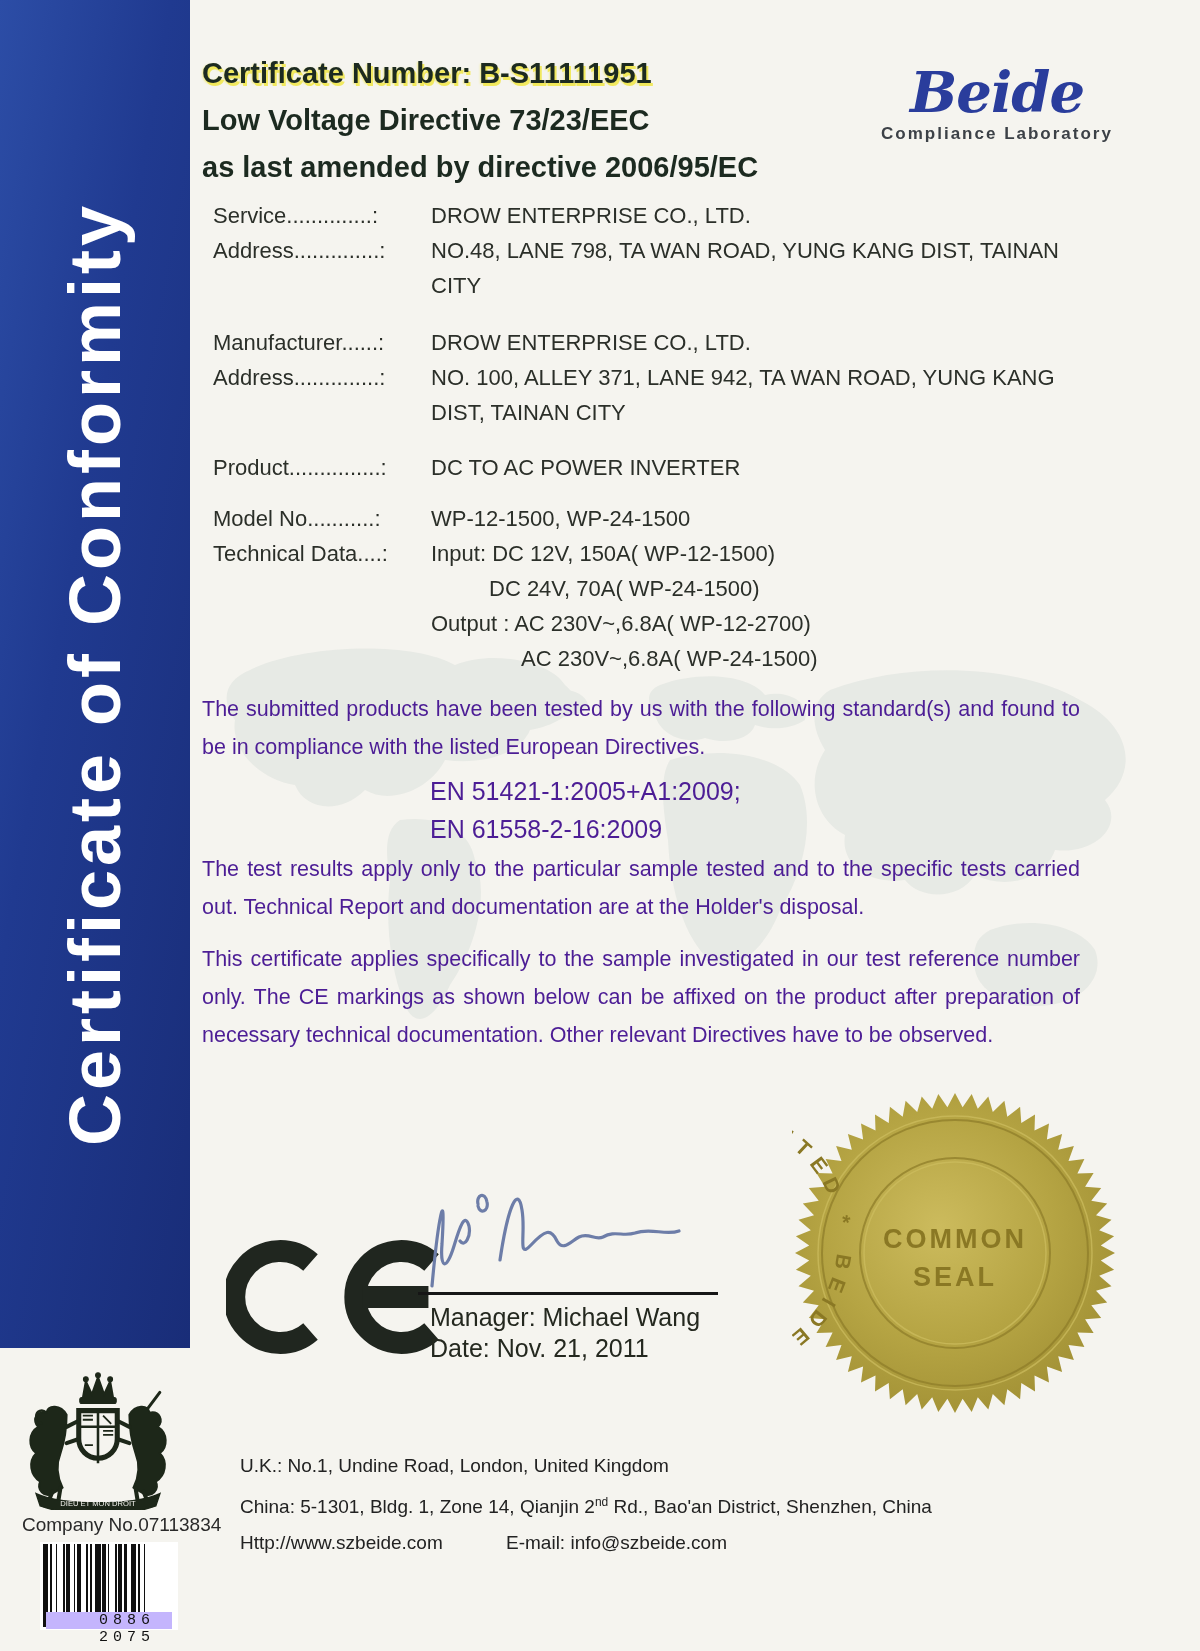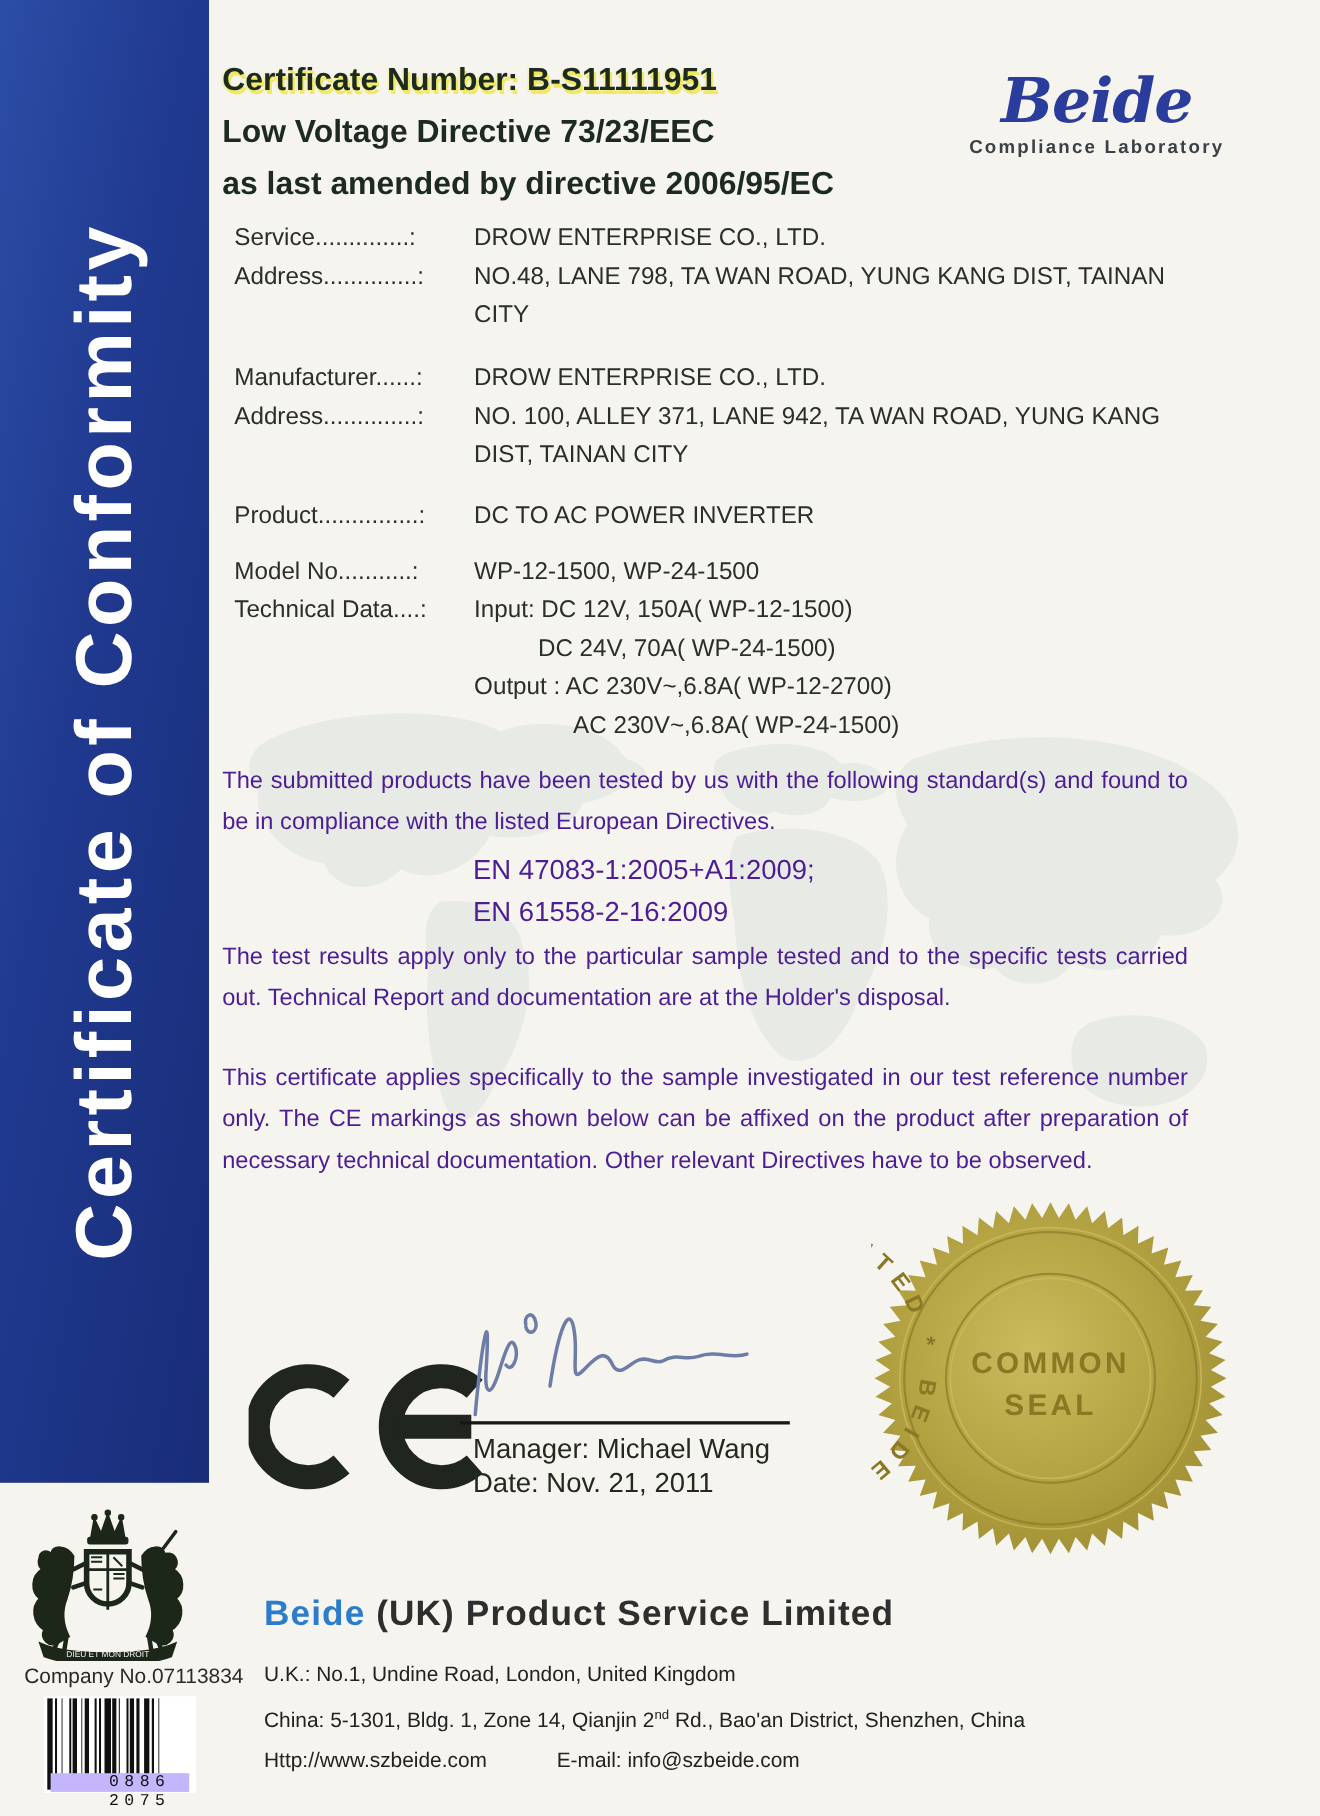--- a/index.html
+++ b/index.html
@@ -47,21 +47,21 @@
   .info-value{flex:1;}
   .gap26{height:22px;}
   .gap20{height:20px;}
   .gap16{height:16px;}
   .tech-indent-1{padding-left:58px;}
   .tech-indent-2{padding-left:90px;}
   
   .paragraphs{position:absolute;left:202px;top:690px;width:878px;font-size:21.5px;line-height:38px;color:#4c1d95;}
   .para{text-align:justify;}
   .standards{padding-left:228px;font-size:25px;line-height:38px;margin:6px 0 2px 0;}
-  .para3{margin-top:34px;}
+  .para3{margin-top:14px;}
   
   .ce{position:absolute;left:226px;top:1238px;width:240px;height:118px;}
   
   .sig{position:absolute;left:418px;top:1148px;width:300px;}
   .sig svg{display:block;}
   .sig-line{height:3px;background:#161616;margin-top:-6px;}
   .sig-text{font-size:25px;line-height:37px;color:#24281f;padding-left:12px;margin-top:4px;}
   
   .seal{position:absolute;left:792px;top:1090px;width:326px;height:326px;}
   
@@ -148,21 +148,21 @@
       <div class="tech-indent-1">DC 24V, 70A( WP-24-1500)</div>
       <div>Output : AC 230V~,6.8A( WP-12-2700)</div>
       <div class="tech-indent-2">AC 230V~,6.8A( WP-24-1500)</div>
     </div>
   </div>
 </div>
 
 <div class="paragraphs">
   <div class="para">The submitted products have been tested by us with the following standard(s) and found to be in compliance with the listed European Directives.</div>
   <div class="standards">
-    <div>EN 47083-1:2005+A1:2009;</div>
+    <div>EN 51421-1:2005+A1:2009;</div>
     <div>EN 61558-2-16:2009</div>
   </div>
   <div class="para">The test results apply only to the particular sample tested and to the specific tests carried out. Technical Report and documentation are at the Holder's disposal.</div>
   <div class="para para3">This certificate applies specifically to the sample investigated in our test reference number only. The CE markings as shown below can be affixed on the product after preparation of necessary technical documentation. Other relevant Directives have to be observed.</div>
 </div>
 
 <div class="ce">
   <svg viewBox="0 0 230 100" width="240" height="118">
     <g fill="none" stroke="#20261f" stroke-width="21">
       <path d="M 81 17 A 44 44 0 1 0 81 83"></path>
@@ -277,23 +277,20 @@
       <div class="bar-w" style="width: 1.8px;"></div>
       <div class="bar-b" style="width: 1.8px;"></div>
       <div class="bar-w" style="width: 3.6px;"></div>
       <div class="bar-b" style="width: 1.8px;"></div>
       <div class="bar-w" style="width: 5.4px;"></div>
     </div>
   <div class="bar-digits">0886 2075</div>
 </div>
 
 <div class="footer">
-  <div class="footer-heading">
-    <span class="blue">Beide</span><span> (UK) Product Service Limited</span>
-  </div>
   <div class="footer-line">U.K.: No.1, Undine Road, London, United Kingdom</div>
   <div class="footer-line">
     <span>China: 5-1301, Bldg. 1, Zone 14, Qianjin 2</span><sup>nd</sup><span> Rd., Bao'an District, Shenzhen, China</span>
   </div>
   <div class="footer-line web-email">
     <span class="web">Http://www.szbeide.com</span>
     <span class="email">E-mail: info@szbeide.com</span>
   </div>
 </div>
 

